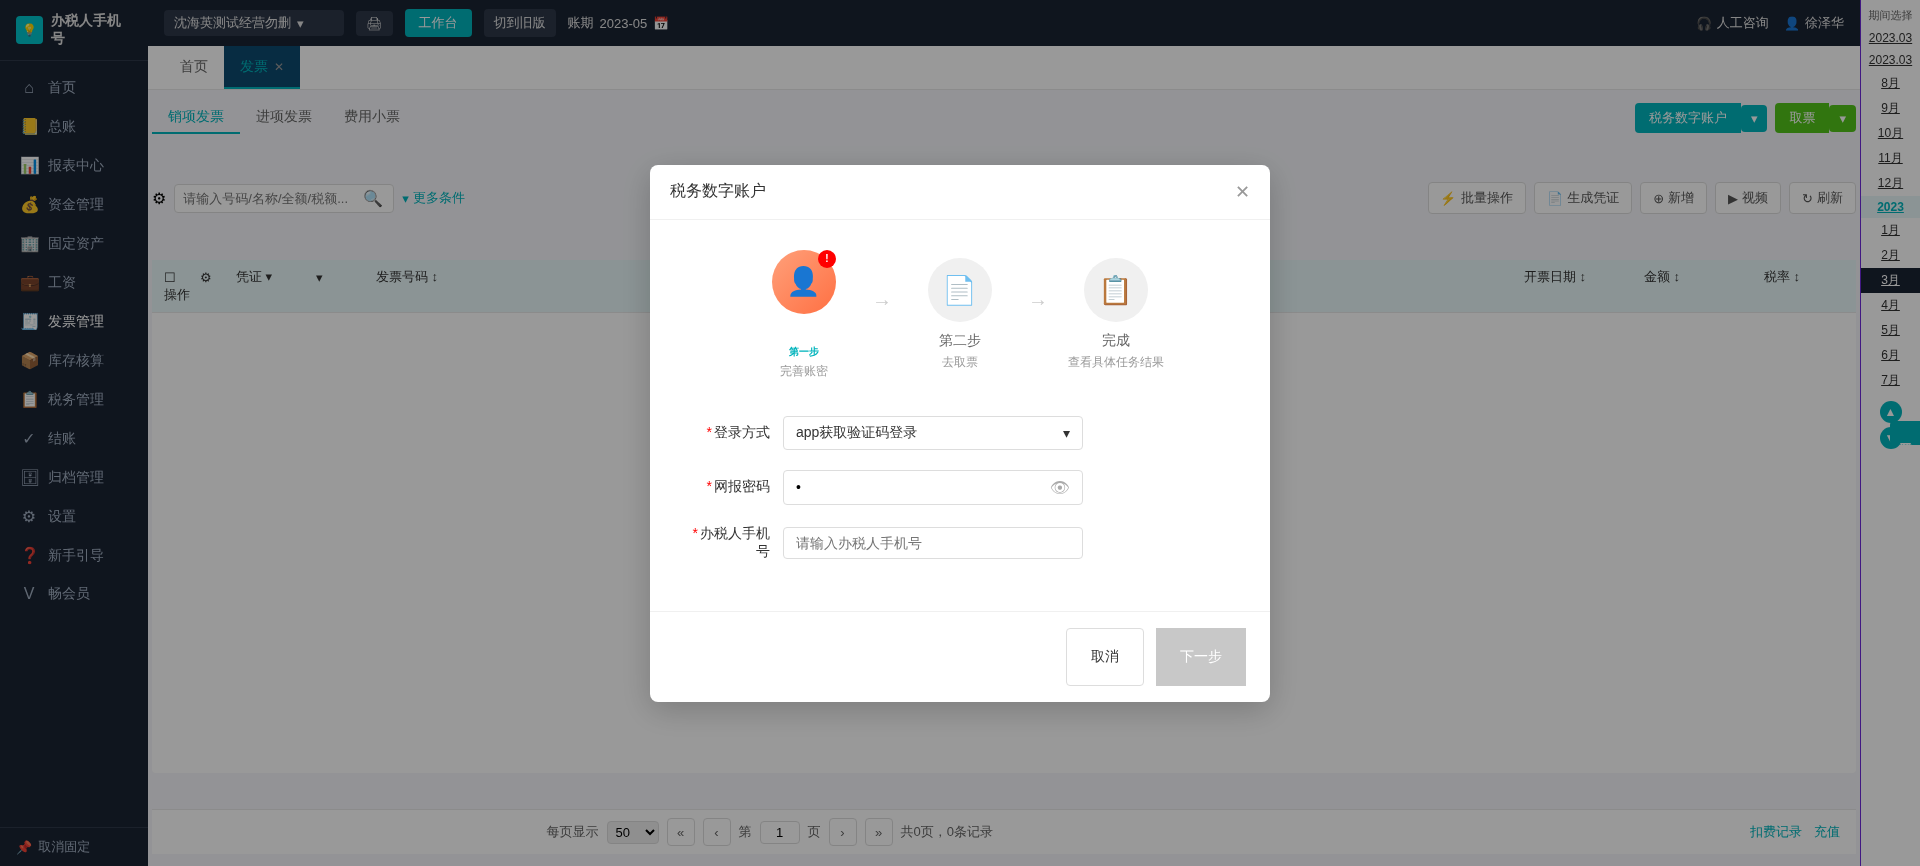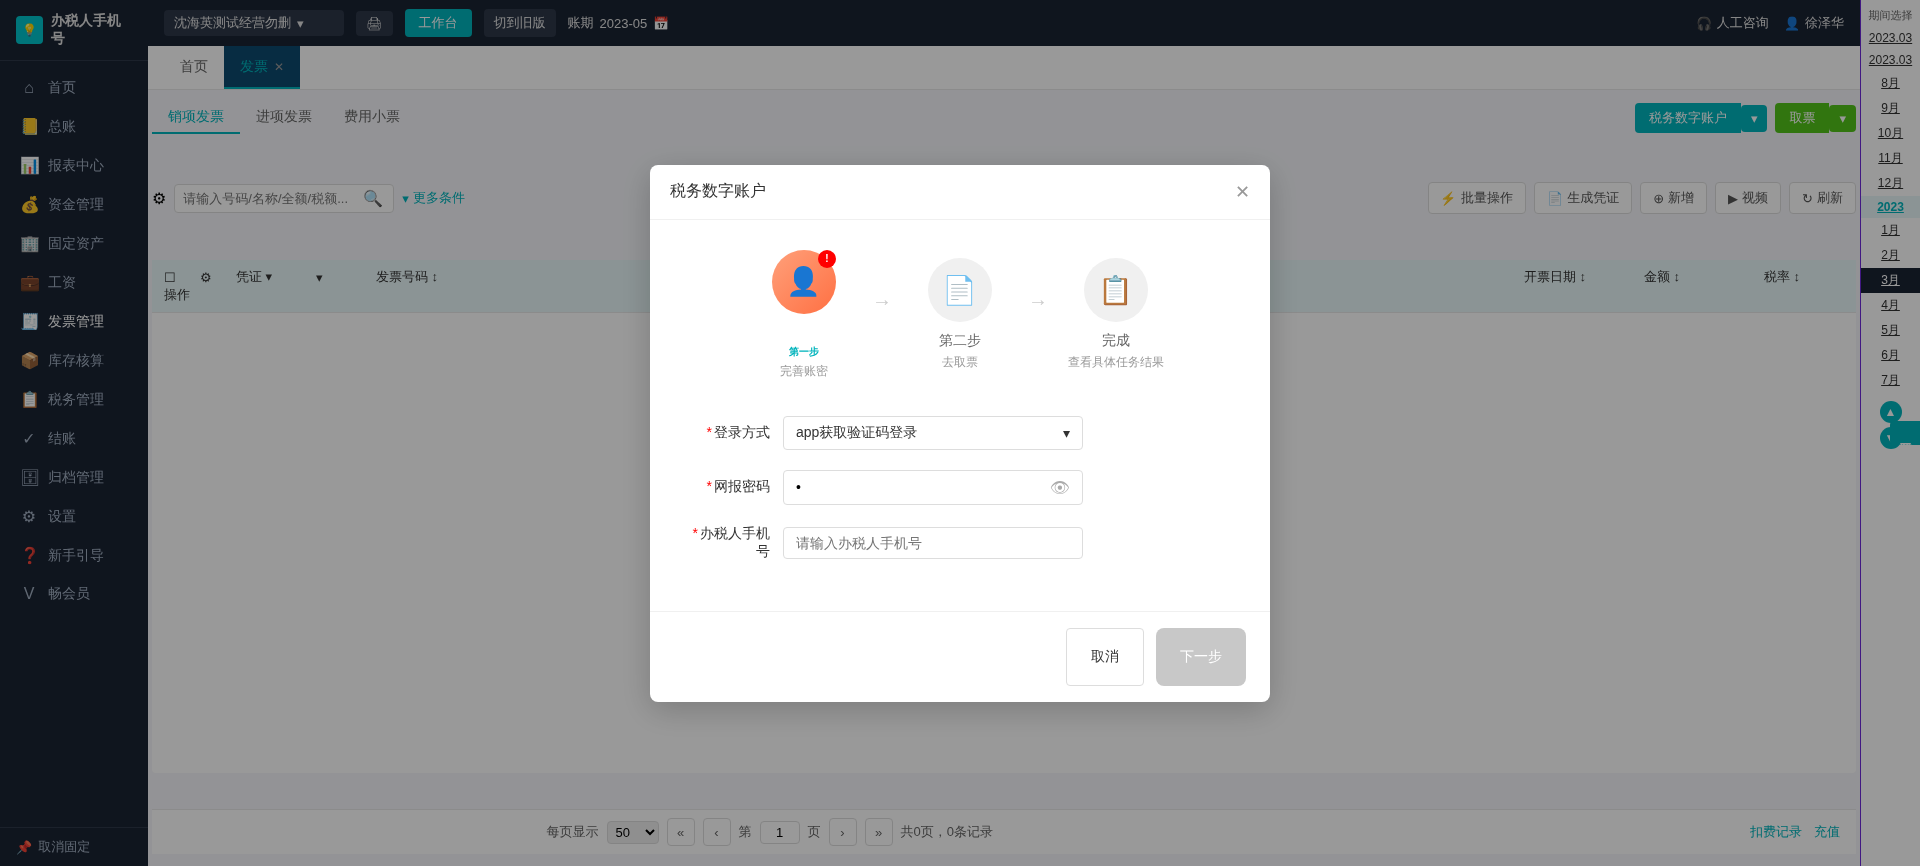--- a/index.html
+++ b/index.html
@@ -322,21 +322,21 @@
     }
     .btn-cancel {
       background: white; color: #333;
       border: 1px solid #ddd;
       padding: 19px 24px; border-radius: 4px;
       font-size: 14px; cursor: pointer; font-family: inherit;
     }
     .btn-next {
       background: #c8c8c8; color: white;
       border: none;
-      padding: 7px 24px; border-radius: 8px;
+      padding: 7px 24px; border-radius: 0;
       font-size: 14px; cursor: pointer; font-family: inherit;
     }
 
     
     .open-btn {
       position: fixed;
       right: 0;
       top: 50%;
       transform: translateY(-50%);
       background: #00b4bc;

